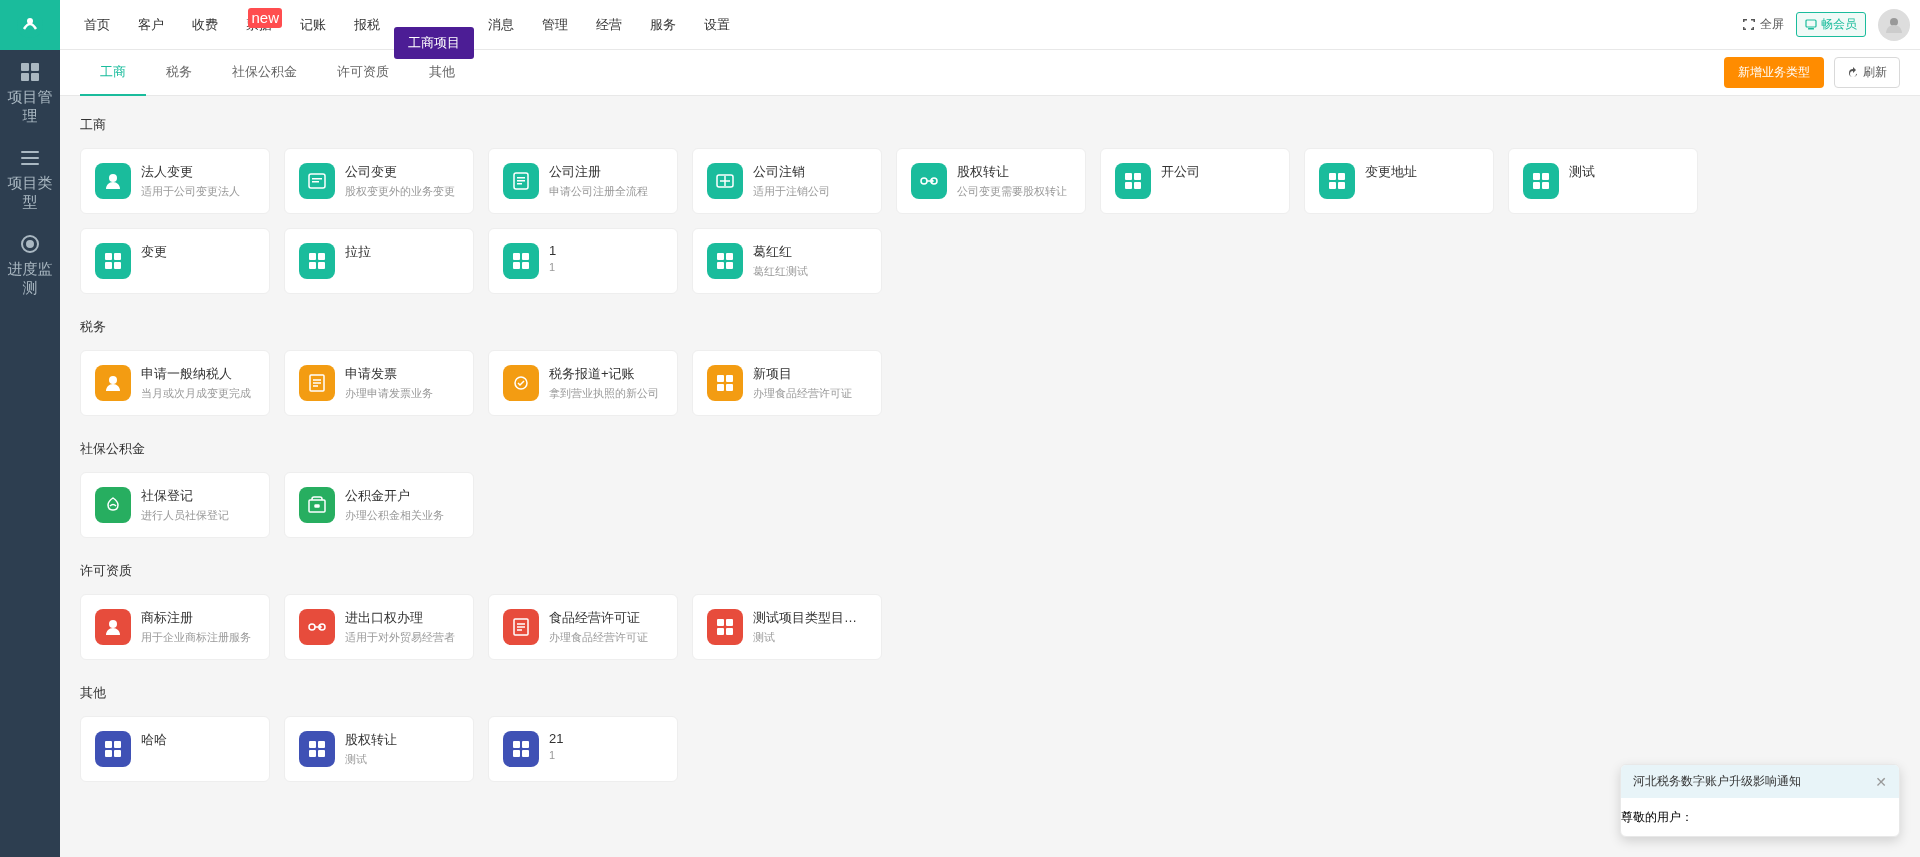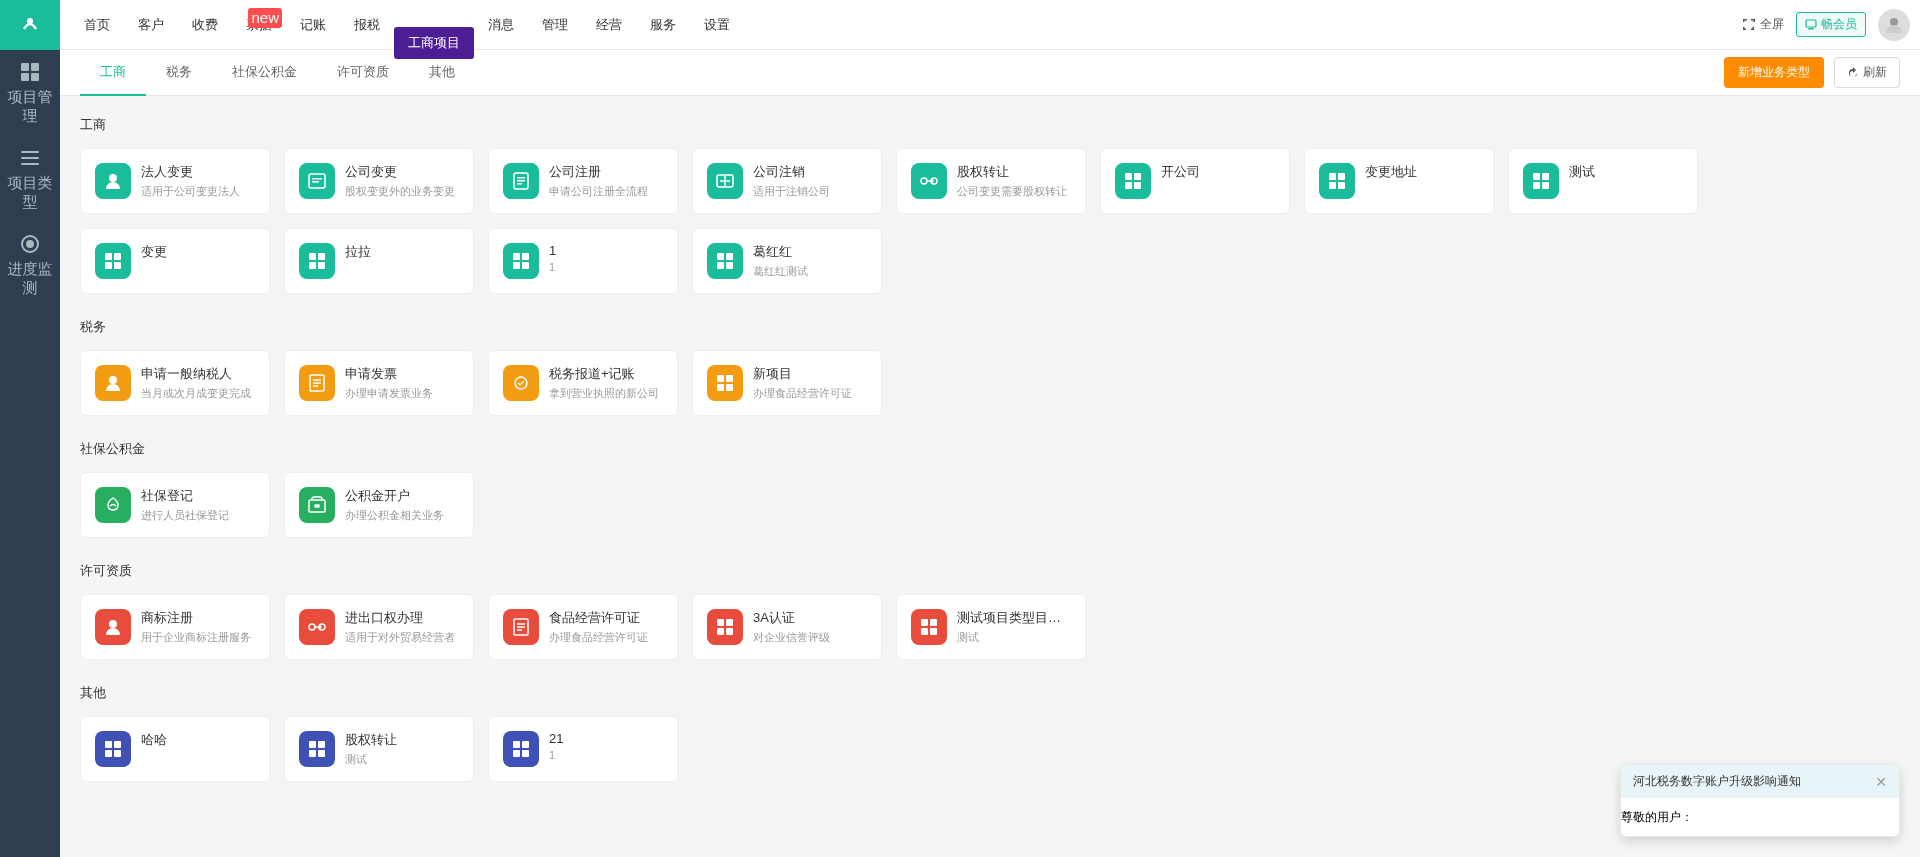--- a/index.html
+++ b/index.html
@@ -734,34 +734,20 @@
             <div class="service-card">
               <div class="card-icon icon-red">
                 <svg width="20" height="20" viewBox="0 0 20 20" fill="white">
                     <rect x="2" y="2" width="7" height="7" rx="1"></rect>
                     <rect x="11" y="2" width="7" height="7" rx="1"></rect>
                     <rect x="2" y="11" width="7" height="7" rx="1"></rect>
                     <rect x="11" y="11" width="7" height="7" rx="1"></rect>
                   </svg>
               </div>
               <div class="card-info">
-                <div class="card-name">3A认证</div>
-                <div class="card-desc">对企业信誉评级</div>
-              </div>
-            </div>
-            <div class="service-card">
-              <div class="card-icon icon-red">
-                <svg width="20" height="20" viewBox="0 0 20 20" fill="white">
-                    <rect x="2" y="2" width="7" height="7" rx="1"></rect>
-                    <rect x="11" y="2" width="7" height="7" rx="1"></rect>
-                    <rect x="2" y="11" width="7" height="7" rx="1"></rect>
-                    <rect x="11" y="11" width="7" height="7" rx="1"></rect>
-                  </svg>
-              </div>
-              <div class="card-info">
                 <div class="card-name">测试项目类型目定义</div>
                 <div class="card-desc">测试</div>
               </div>
             </div>
           </div>
         </div>
 
         <div>
           <div class="section-title">其他</div>
           <div class="card-grid">

